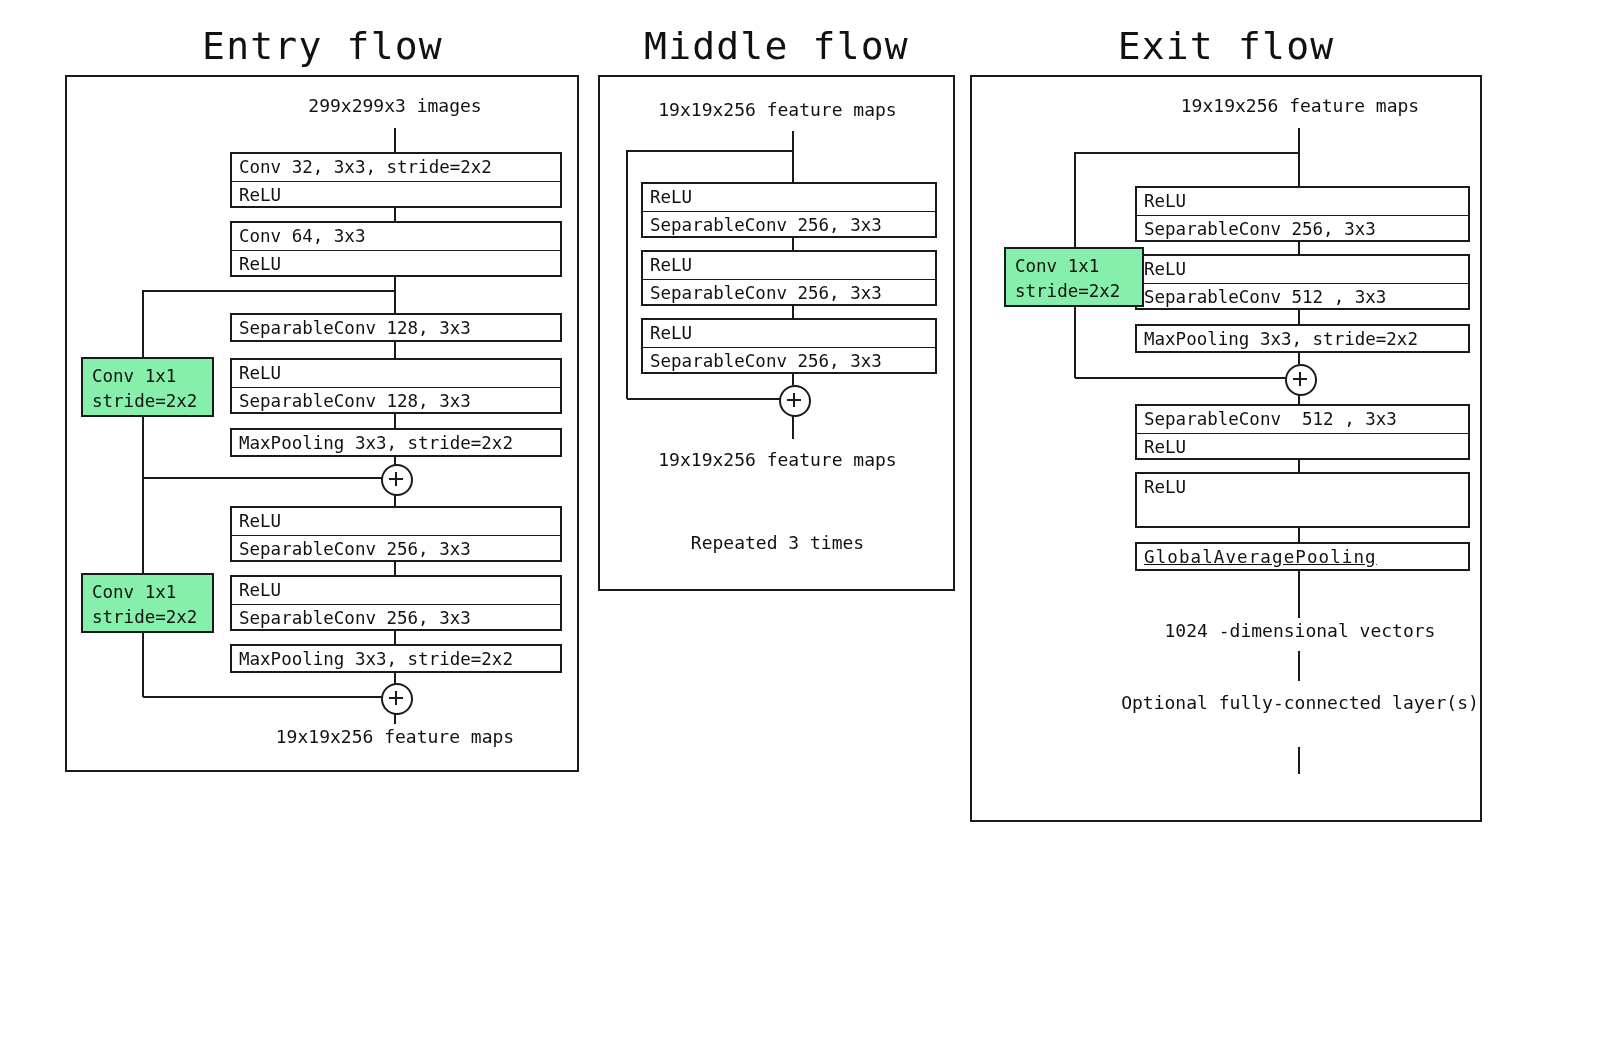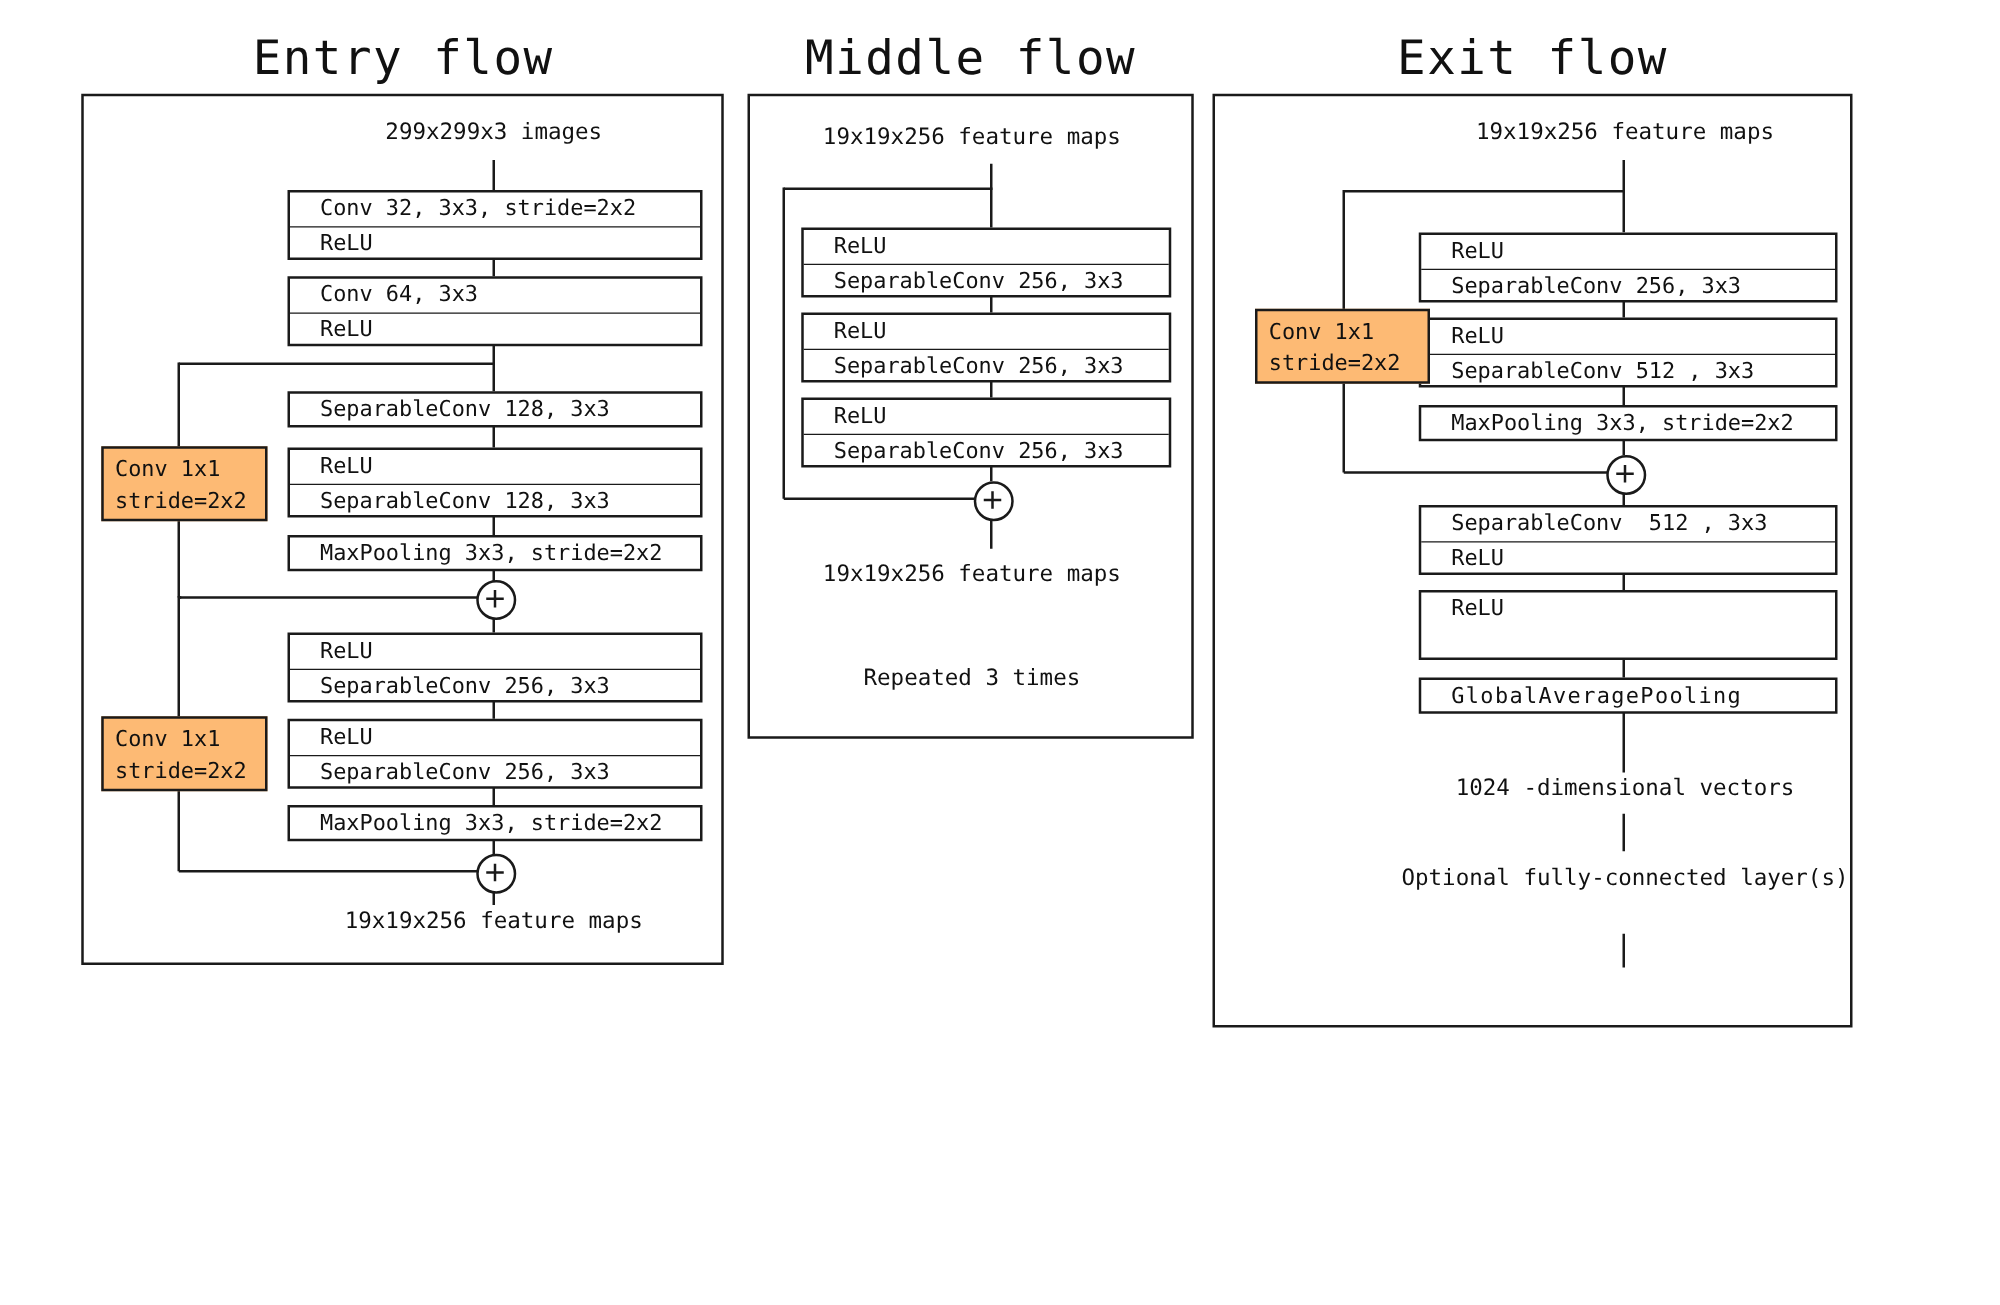--- a/index.html
+++ b/index.html
@@ -10,43 +10,43 @@
 
   
   .flow-title{position:absolute;font-size:38px;letter-spacing:1.2px;
               white-space:nowrap;text-align:center;color:#111;}
 
   
   .panel{position:absolute;border:2.5px solid #1a1a1a;background:transparent;box-sizing:border-box;}
 
   
   .opbox{position:absolute;box-sizing:border-box;border:2.2px solid #1a1a1a;background:#fff;}
-  .oprow{box-sizing:border-box;height:27px;line-height:26px;padding-left:24px;
+  .oprow{box-sizing:border-box;height:27px;line-height:26px;padding-left:7px;
          font-size:17.5px;white-space:pre;overflow:hidden;color:#111;}
   .oprow + .oprow{border-top:1.6px solid #1a1a1a;}
 
   
-  .skipbox{position:absolute;box-sizing:border-box;border:2.2px solid #1a1a1a;background:#fdba74;z-index:3;
+  .skipbox{position:absolute;box-sizing:border-box;border:2.2px solid #1a1a1a;background:#86efac;z-index:3;
            padding:5px 0 5px 9px;}
   .skipbox .l{font-size:17.5px;line-height:25px;white-space:pre;color:#111;}
 
   
   .label{position:absolute;font-size:18px;white-space:pre;color:#111;text-align:center;}
   .label.two{line-height:26px;white-space:normal;}
 
   
   .vline{position:absolute;width:2.4px;background:#1a1a1a;}
   .hline{position:absolute;height:2.4px;background:#1a1a1a;}
 
   
   .plus{position:absolute;width:28px;height:28px;border:2.4px solid #1a1a1a;border-radius:50%;
         background:#fff;z-index:4;}
   .plus:before{content:"";position:absolute;left:6px;top:11.5px;width:14px;height:2.4px;background:#1a1a1a;}
   .plus:after{content:"";position:absolute;left:11.5px;top:6px;width:2.4px;height:14px;background:#1a1a1a;}
-  .wide{letter-spacing:1.1px;}
+  .wide{letter-spacing:1.1px;text-decoration:underline;}
 </style>
 </head>
 <body>
 
 <div class="canvas">
 
   <div class="flow-title" style="left:65px;top:24px;width:515px;">Entry flow</div>
   <div class="panel" style="left:65px;top:75px;width:514px;height:697px;"></div>
 
   <div class="label" style="left:195px;top:95px;width:400px;">299x299x3 images</div>

